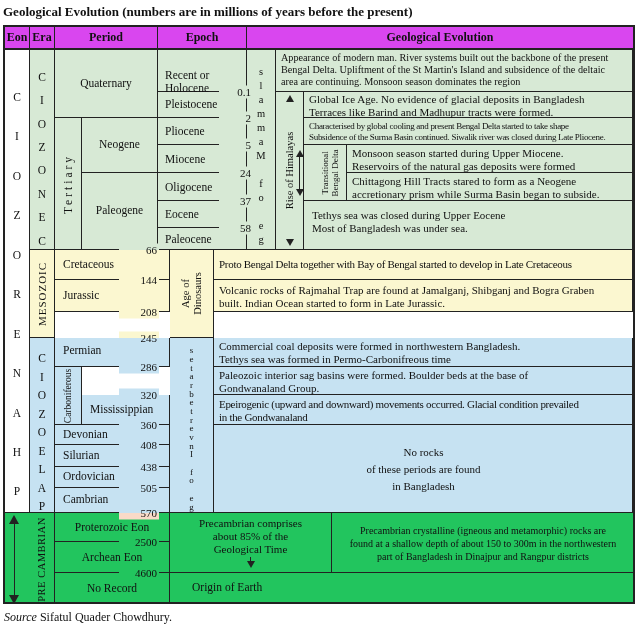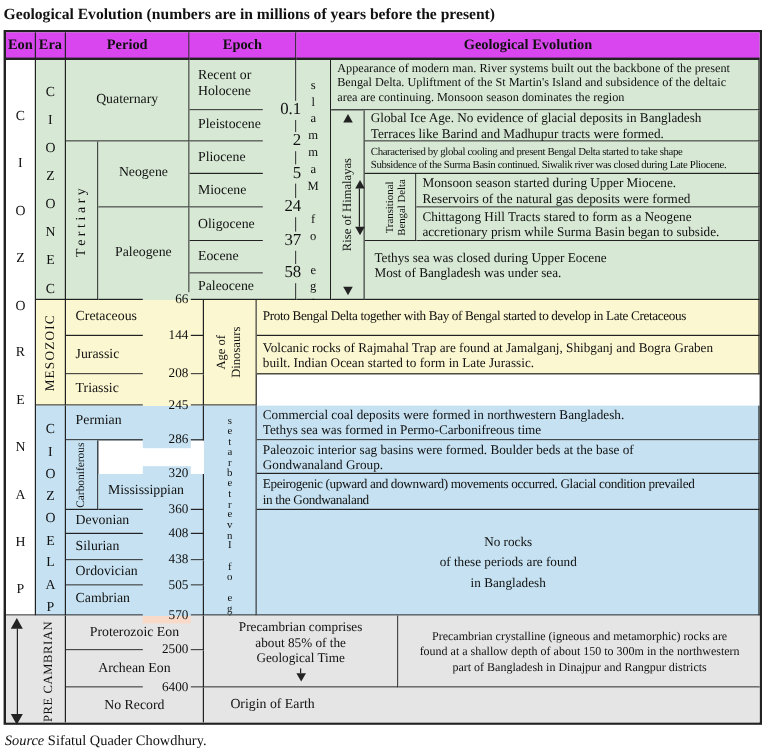--- a/index.html
+++ b/index.html
@@ -5,35 +5,35 @@
   html,body{margin:0;padding:0;}
   body{width:640px;height:625px;background:#fff;position:relative;
        font-family:"Liberation Serif",serif;color:#111;}
   #page-title{position:absolute;left:3px;top:4px;font-size:13px;font-weight:bold;}
   #tbl{position:absolute;left:3px;top:25px;width:628px;height:575px;border:2px solid #222;}
   .c{position:absolute;box-sizing:border-box;border-right:1px solid #222;border-bottom:1px solid #222;overflow:visible;}
   .nbr{border-right:none;}
   .nbb{border-bottom:none;}
   .hdr{border-bottom-width:2px;font-weight:bold;font-size:12px;display:flex;align-items:center;justify-content:center;background:#d946ef;}
   .green{background:#d7e9d5;} .yellow{background:#fbf7d0;}
-  .blue{background:#c6e2f2;} .pink{background:#e5e5e5;} .white{background:#fff;}
+  .blue{background:#c6e2f2;} .pink{background:#22c55e;} .white{background:#fff;}
   .ctr{display:flex;align-items:center;justify-content:center;}
   .pname{font-size:11.5px;padding:0 0 0 8px;line-height:1;}
   .ename{font-size:11.5px;padding-left:7px;line-height:1.15;}
   .ge{font-size:11px;line-height:1.18;padding:2px 4px 0 5px;white-space:pre-line;}
   .tight{letter-spacing:-0.3px;}
   .ctext{text-align:center;}
   .stacked{display:flex;flex-direction:column;justify-content:space-evenly;align-items:center;height:100%;width:100%;}
   .stk{line-height:1;font-size:11.5px;}
   .dense .stk{font-size:9px;line-height:0.92;}
   .agef .stk{font-size:10.5px;}
   .rotwrap{display:flex;align-items:center;justify-content:center;height:100%;width:100%;}
   .rot{transform:rotate(-90deg);white-space:nowrap;text-align:center;}
   .rot .rline{display:block;line-height:1.1;}
-  .num{position:absolute;z-index:3;font-size:14px;line-height:1;text-align:right;transform:translateY(-50%);padding:1px 2px;}
+  .num{position:absolute;z-index:3;font-size:11px;line-height:1;text-align:right;transform:translateY(-50%);padding:1px 2px;}
   .gnum{left:214px;width:30px;}
   .pnum{left:114px;width:36px;font-size:11px;}
   .g-gy{background:linear-gradient(#d7e9d5 50%,#fbf7d0 50%);}
   .g-yb{background:linear-gradient(#fbf7d0 50%,#c6e2f2 50%);}
   .g-bp{background:linear-gradient(#c6e2f2 50%,#f9dac8 50%);}
   .ah-up{width:0;height:0;border-left:4px solid transparent;border-right:4px solid transparent;border-bottom:7px solid #222;}
   .ah-dn{width:0;height:0;border-left:4px solid transparent;border-right:4px solid transparent;border-top:7px solid #222;}
   .dbl{display:flex;flex-direction:column;align-items:center;}
   .shaft{flex:1;width:0;border-left:1px solid #222;}
   .risecol{display:flex;flex-direction:column;align-items:center;justify-content:space-between;padding:3px 0;}
@@ -102,21 +102,21 @@
 
   <div class="c green ctr pname" style="left:50px;top:23px;width:103px;height:68px;padding:0">Quaternary</div>
   <div class="c green" style="left:50px;top:91px;width:27px;height:132px">
     <div class="rotwrap">
         <span class="rot" style="font-size:11.5px;letter-spacing:3px">Tertiary</span>
       </div>
   </div>
   <div class="c green ctr pname" style="left:77px;top:91px;width:76px;height:55px;padding:0">Neogene</div>
   <div class="c green ctr pname" style="left:77px;top:146px;width:76px;height:77px;padding:0">Paleogene</div>
 
-  <div class="c green ename" style="left:153px;top:23px;width:89px;height:42px;padding-top:7px">Recent or Holocene</div>
+  <div class="c green ename" style="left:153px;top:23px;width:89px;height:42px;padding-top:19px">Recent or Holocene</div>
   <div class="c green ename" style="left:153px;top:65px;width:89px;height:26px;padding-top:6px">Pleistocene</div>
   <div class="c green ename" style="left:153px;top:91px;width:89px;height:27px;padding-top:7px">Pliocene</div>
   <div class="c green ename" style="left:153px;top:118px;width:89px;height:28px;padding-top:8px">Miocene</div>
   <div class="c green ename" style="left:153px;top:146px;width:89px;height:28px;padding-top:8px">Oligocene</div>
   <div class="c green ename" style="left:153px;top:174px;width:89px;height:27px;padding-top:7px">Eocene</div>
   <div class="c green ename" style="left:153px;top:201px;width:89px;height:22px;padding-top:5px">Paleocene</div>
 
   <div class="c green agef" style="left:242px;top:23px;width:29px;height:200px">
     <div class="stacked" style="padding:14px 0">
         <span class="stk">s</span>
@@ -163,21 +163,20 @@
 Subsidence of the Surma Basin continued. Siwalik river was closed during Late Pliocene.</div>
   <div class="c green ge" style="left:342px;top:118px;width:286px;height:28px">Monsoon season started during Upper Miocene.
 Reservoirs of the natural gas deposits were formed</div>
   <div class="c green ge" style="left:342px;top:146px;width:286px;height:28px">Chittagong Hill Tracts stared to form as a Neogene
 accretionary prism while Surma Basin began to subside.</div>
   <div class="c green ge" style="left:299px;top:174px;width:329px;height:49px;padding-top:8px;padding-left:8px">Tethys sea was closed during Upper Eocene
 Most of Bangladesh was under sea.</div>
 
   <div class="c yellow pname" style="left:50px;top:223px;width:115px;height:30px;padding-top:9px">Cretaceous</div>
   <div class="c yellow pname" style="left:50px;top:253px;width:115px;height:32px;padding-top:10px">Jurassic</div>
-  <div class="c yellow pname" style="left:50px;top:285px;width:115px;height:26px;padding-top:7px">Triassic</div>
   <div class="c yellow" style="left:165px;top:223px;width:44px;height:88px">
     <div class="rotwrap">
         <span class="rot" style="font-size:10.5px">
       <span class="rline">Age of</span>
       <span class="rline">Dinosaurs</span>
     </span>
       </div>
   </div>
   <div class="c yellow ge tight" style="left:209px;top:223px;width:419px;height:30px;padding-top:8px">Proto Bengal Delta together with Bay of Bengal started to develop in Late Cretaceous</div>
   <div class="c yellow ge" style="left:209px;top:253px;width:419px;height:32px;padding-top:4px">Volcanic rocks of Rajmahal Trap are found at Jamalganj, Shibganj and Bogra Graben
@@ -270,20 +269,20 @@
   <div class="num pnum yellow" style="top:285px">208</div>
   <div class="num pnum g-yb" style="top:311px">245</div>
   <div class="num pnum blue" style="top:340px">286</div>
   <div class="num pnum blue" style="top:368px">320</div>
   <div class="num pnum blue" style="top:398px">360</div>
   <div class="num pnum blue" style="top:418px">408</div>
   <div class="num pnum blue" style="top:440px">438</div>
   <div class="num pnum blue" style="top:461px">505</div>
   <div class="num pnum g-bp" style="top:486px">570</div>
   <div class="num pnum pink" style="top:515px">2500</div>
-  <div class="num pnum pink" style="top:546px">6400</div>
+  <div class="num pnum pink" style="top:546px">4600</div>
 
 </div>
 
 <div id="src">
   <span class="slabel">Source</span>
   <span>Sifatul Quader Chowdhury.</span>
 </div>
 
 </body></html>

